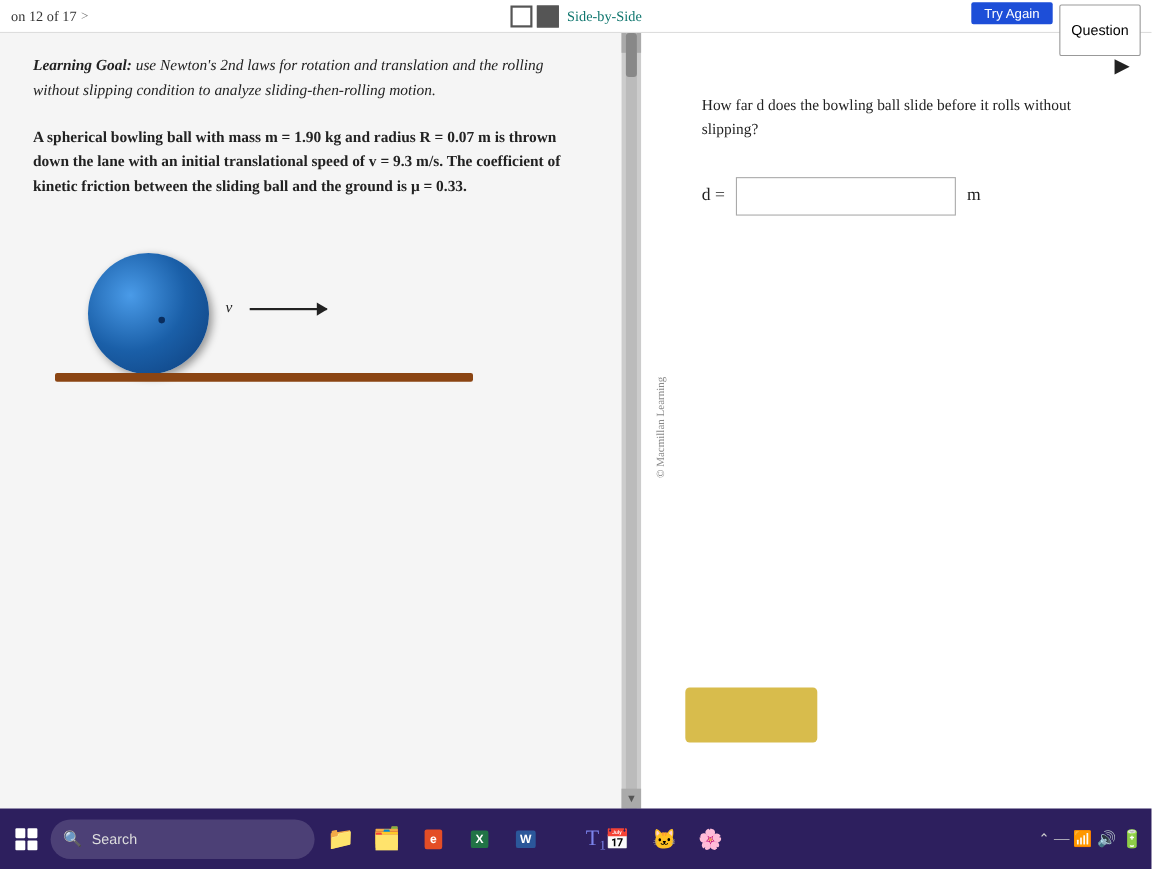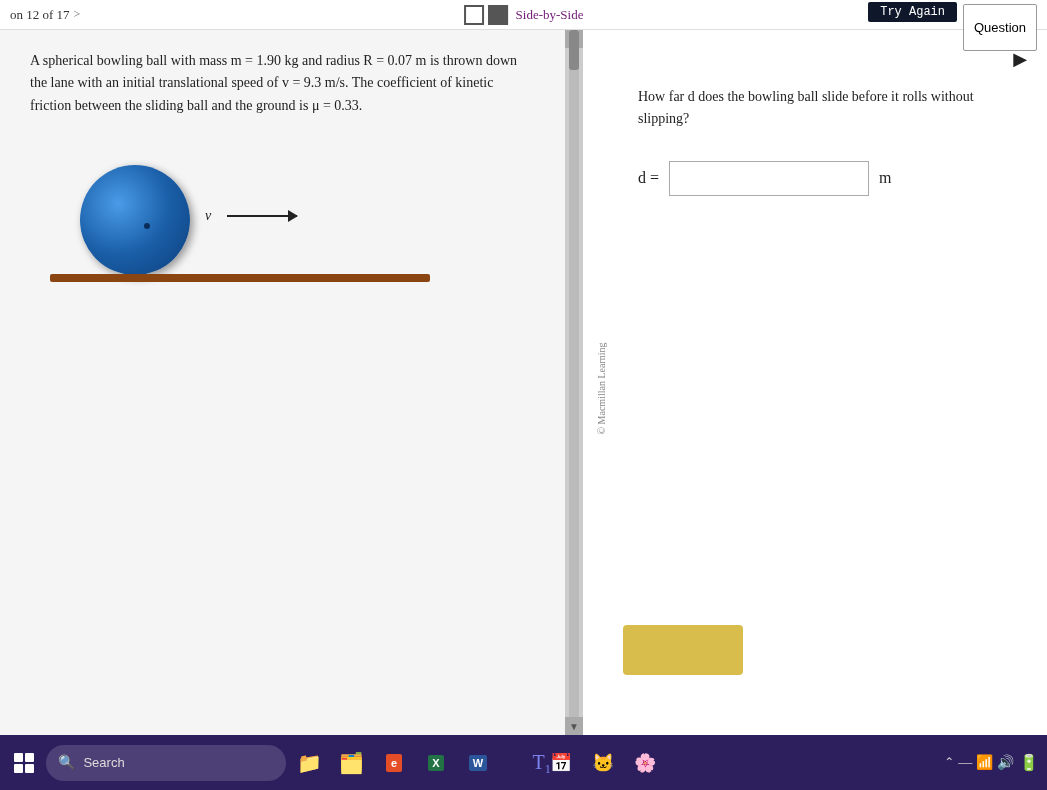--- a/index.html
+++ b/index.html
@@ -51,46 +51,45 @@
       height: 20px;
       border: 2px solid #555;
       background: transparent;
       cursor: pointer;
     }
     .view-btn.filled {
       background: #555;
     }
     .view-label {
       font-size: 13px;
-      color: #701a75;
+      color: #0f766e;
       margin-left: 4px;
     }
     .question-btn {
       position: absolute;
       right: 10px;
       top: 4px;
       background: #fff;
       border: 1px solid #999;
       padding: 15px 10px;
       font-size: 13px;
       cursor: pointer;
       border-radius: 2px;
     }
     .try-again-btn {
       position: absolute;
       right: 90px;
       top: 2px;
-      background: #0f172a;
+      background: #1d4ed8;
       color: #fff;
       border: none;
       padding: 3px 12px;
       font-size: 12px;
       cursor: pointer;
       border-radius: 2px;
-      font-family: Liberation Mono, monospace;
     }
 
     
     .main-content {
       position: absolute;
       top: 30px;
       left: 0;
       right: 0;
       bottom: 55px;
       display: flex;
@@ -160,20 +159,21 @@
     }
     .learning-goal strong {
       font-weight: bold;
     }
 
     .problem-text {
       font-size: 14px;
       line-height: 1.6;
       color: #222;
       margin-bottom: 25px;
+      font-weight: bold;
     }
 
     
     .diagram {
       position: relative;
       width: 380px;
       height: 160px;
       margin-top: 10px;
       margin-left: 20px;
     }
@@ -407,20 +407,23 @@
     <button class="view-btn filled"></button>
     <span class="view-label">Side-by-Side</span>
   </div>
   <button class="try-again-btn">Try Again</button>
   <button class="question-btn">Question</button>
 </div>
 
 <div class="main-content">
 
   <div class="left-panel">
+    <div class="learning-goal">
+      <strong>Learning Goal:</strong><span> use Newton's 2nd laws for rotation and translation and the rolling without slipping condition to analyze sliding-then-rolling motion.</span>
+    </div>
 
     <div class="problem-text">A spherical bowling ball with mass m = 1.90 kg and radius R = 0.07 m is thrown down the lane with an initial translational speed of v = 9.3 m/s. The coefficient of kinetic friction between the sliding ball and the ground is μ = 0.33.</div>
 
     <div class="diagram">
       <div class="ball">
         <div class="ball-dot"></div>
       </div>
       <div class="velocity-arrow">
         <span class="arrow-label">
           <i>v⃗</i>

